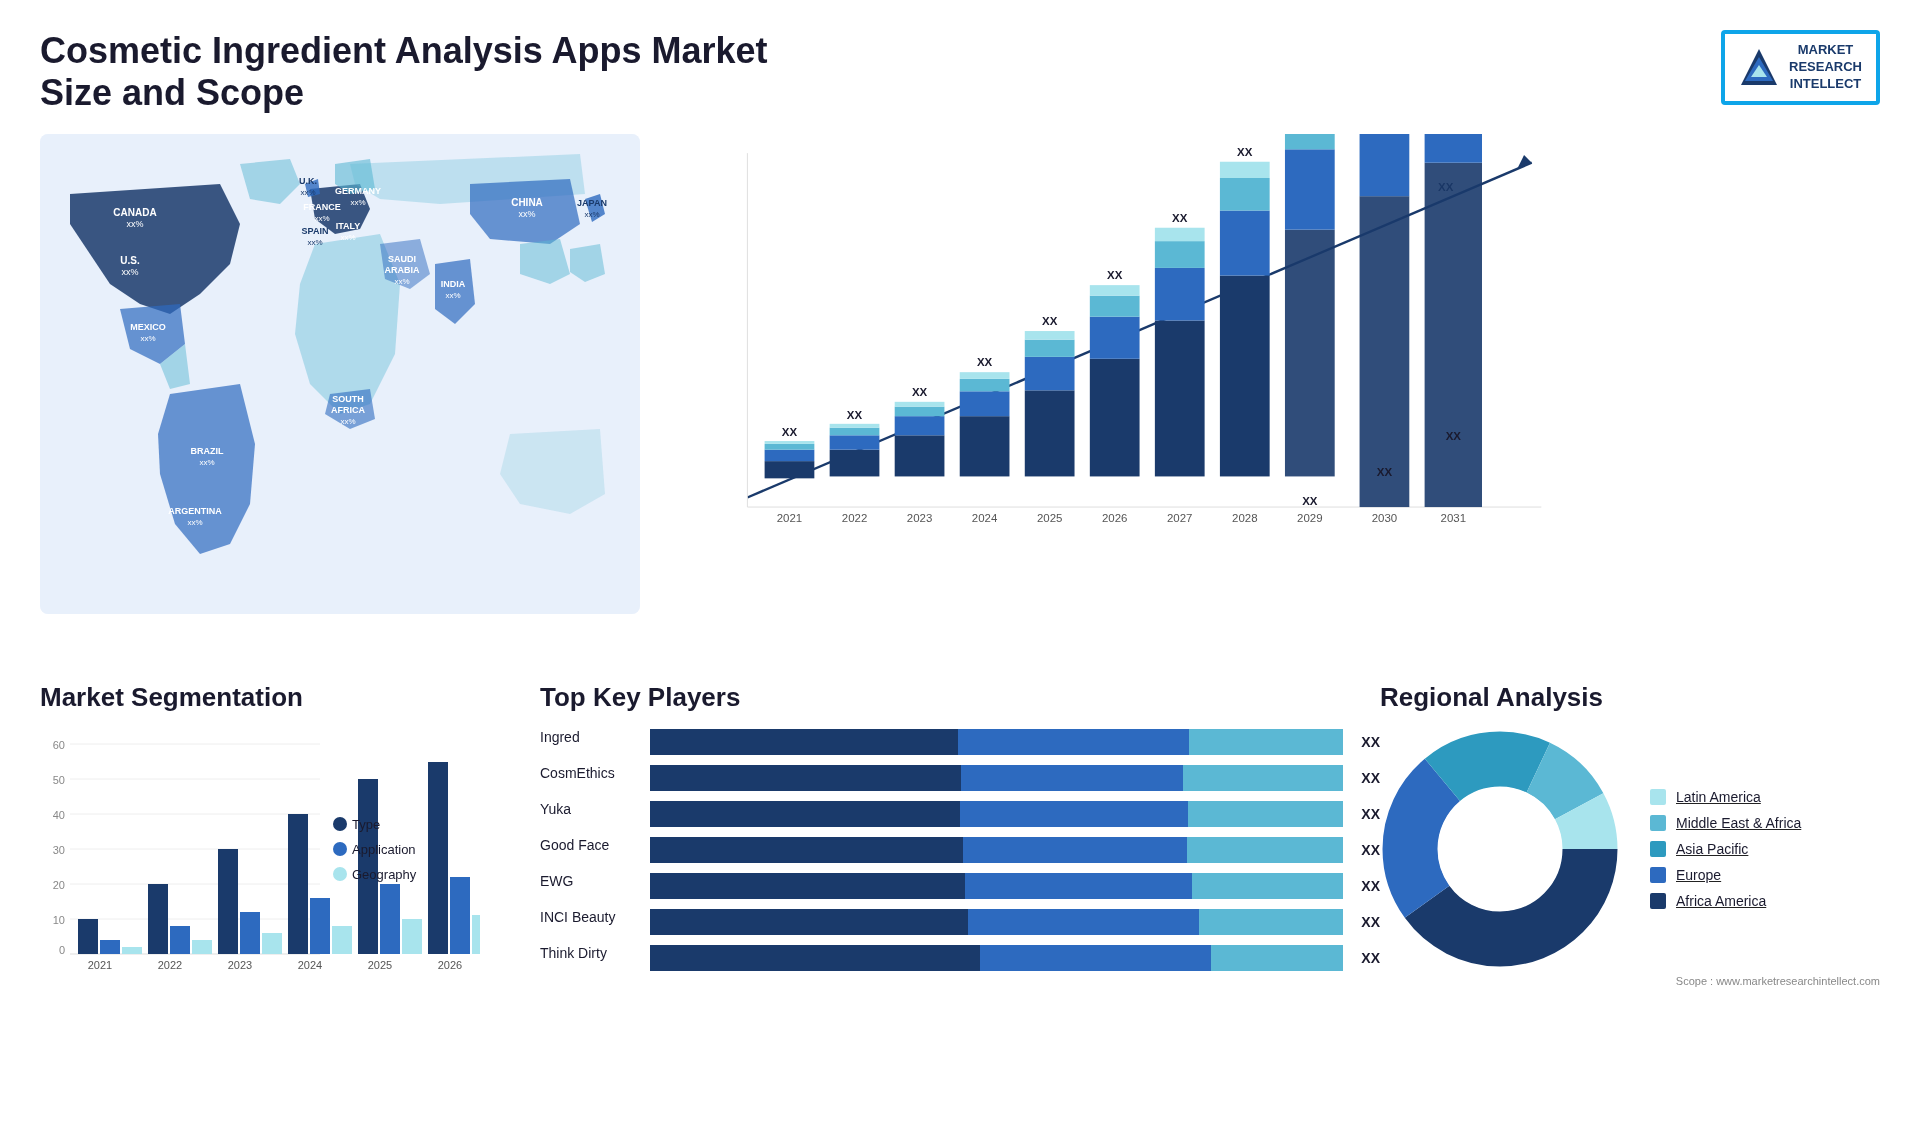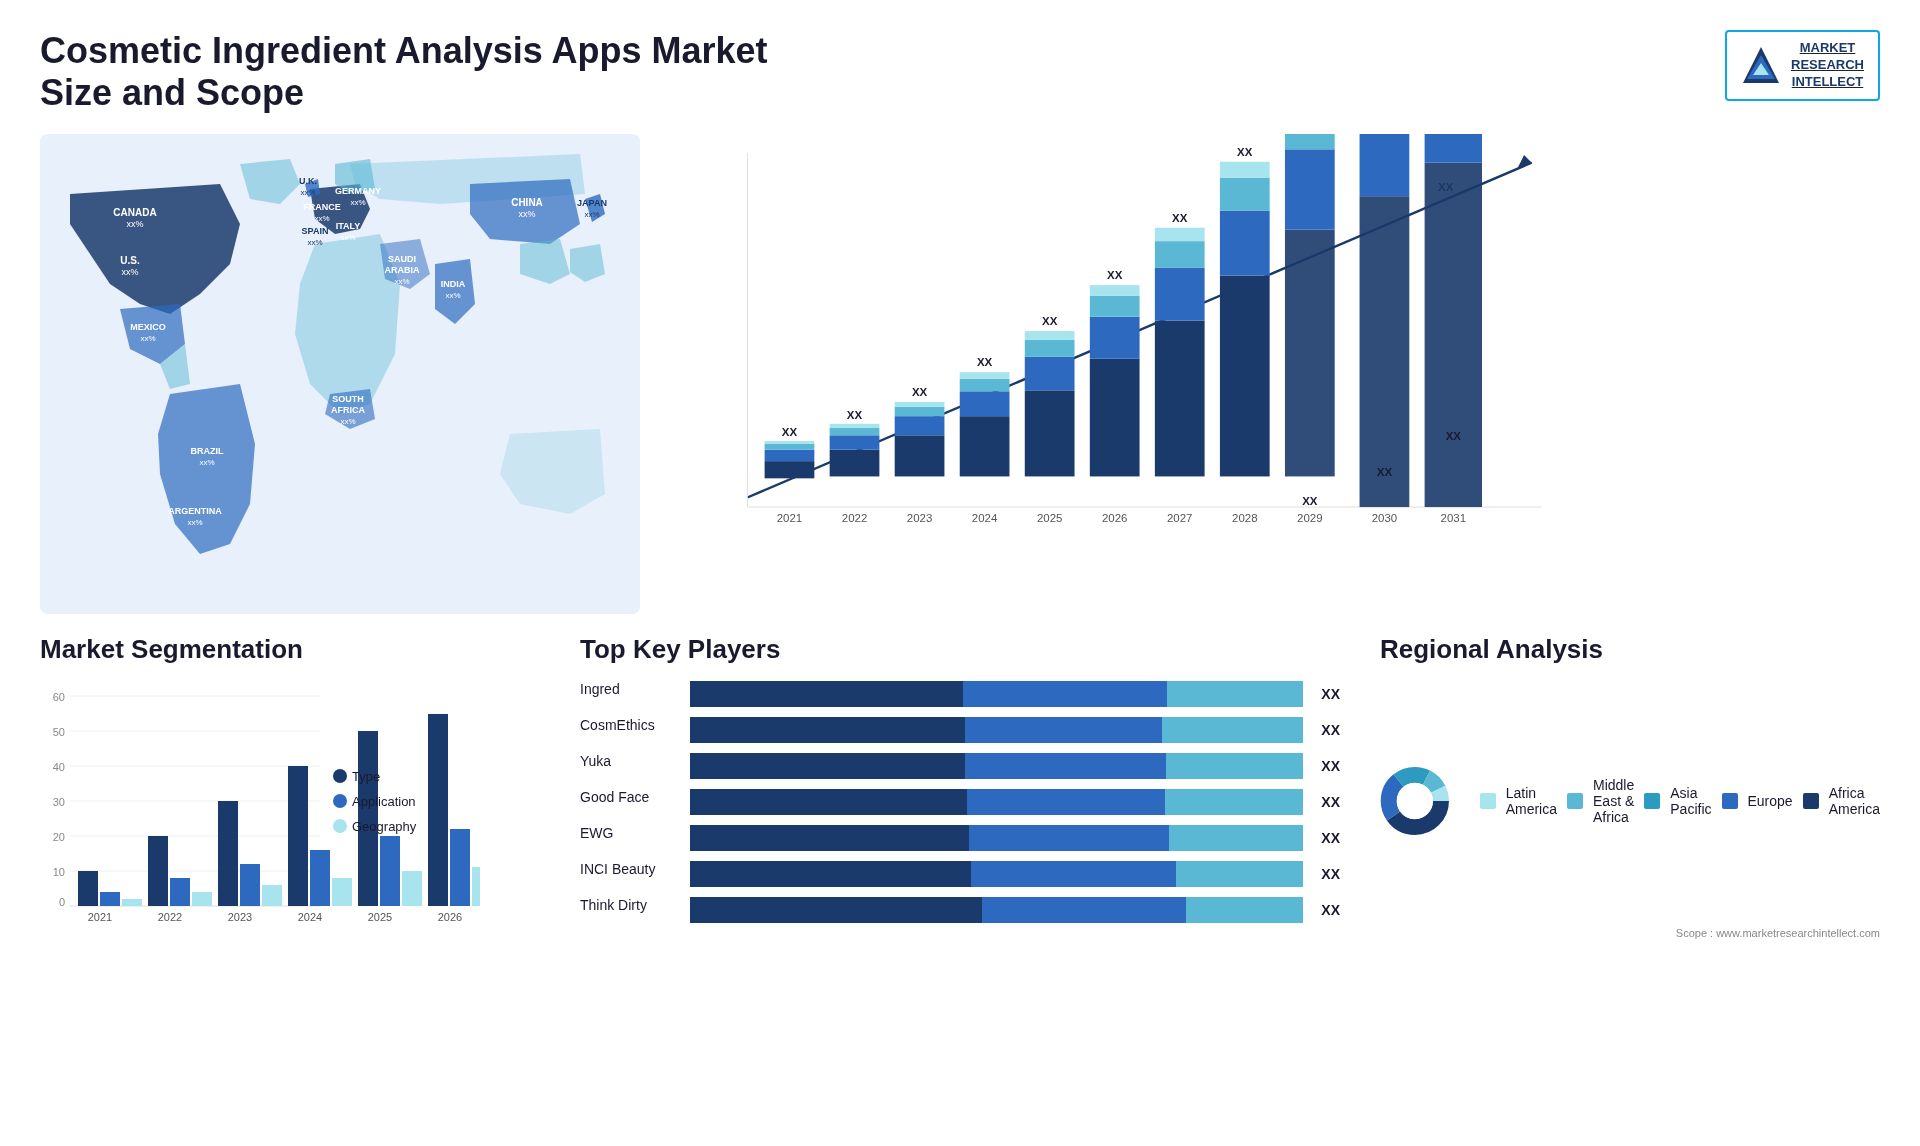--- a/index.html
+++ b/index.html
@@ -22,24 +22,23 @@
     .main-title {
       font-size: 36px;
       font-weight: 700;
       color: #1a1a2e;
       max-width: 800px;
     }
     .logo-box {
       display: flex;
       align-items: center;
       gap: 10px;
-      border: 2px solid #0ea5e9;
+      border: 4px solid #0ea5e9;
       padding: 8px 14px;
       border-radius: 4px;
-      text-decoration: underline;
     }
     .logo-icon {
       width: 40px;
       height: 40px;
     }
     .logo-text {
       font-size: 13px;
       font-weight: 700;
       color: #1a3a6b;
       line-height: 1.3;
@@ -75,21 +74,21 @@
       justify-content: flex-end;
       padding-bottom: 40px;
       position: relative;
     }
 
     
     .bottom-grid {
       grid-column: 1 / -1;
       display: grid;
       grid-template-columns: 500px 1fr 500px;
-      gap: 40px;
+      margin-top: 48px;
     }
 
     
     .section-title {
       font-size: 26px;
       font-weight: 700;
       color: #1a1a2e;
       margin-bottom: 16px;
     }
 
@@ -126,22 +125,23 @@
     
     .regional-section { }
     .donut-container {
       display: flex;
       align-items: center;
       gap: 30px;
       margin-top: 10px;
     }
     .donut-legend {
       display: flex;
-      flex-direction: row;
+      flex-direction: column;
       gap: 10px;
+      text-decoration: underline;
     }
     .donut-legend-item {
       display: flex;
       align-items: center;
       gap: 10px;
       font-size: 14px;
       color: #1a1a2e;
     }
     .donut-legend-color {
       width: 16px;

